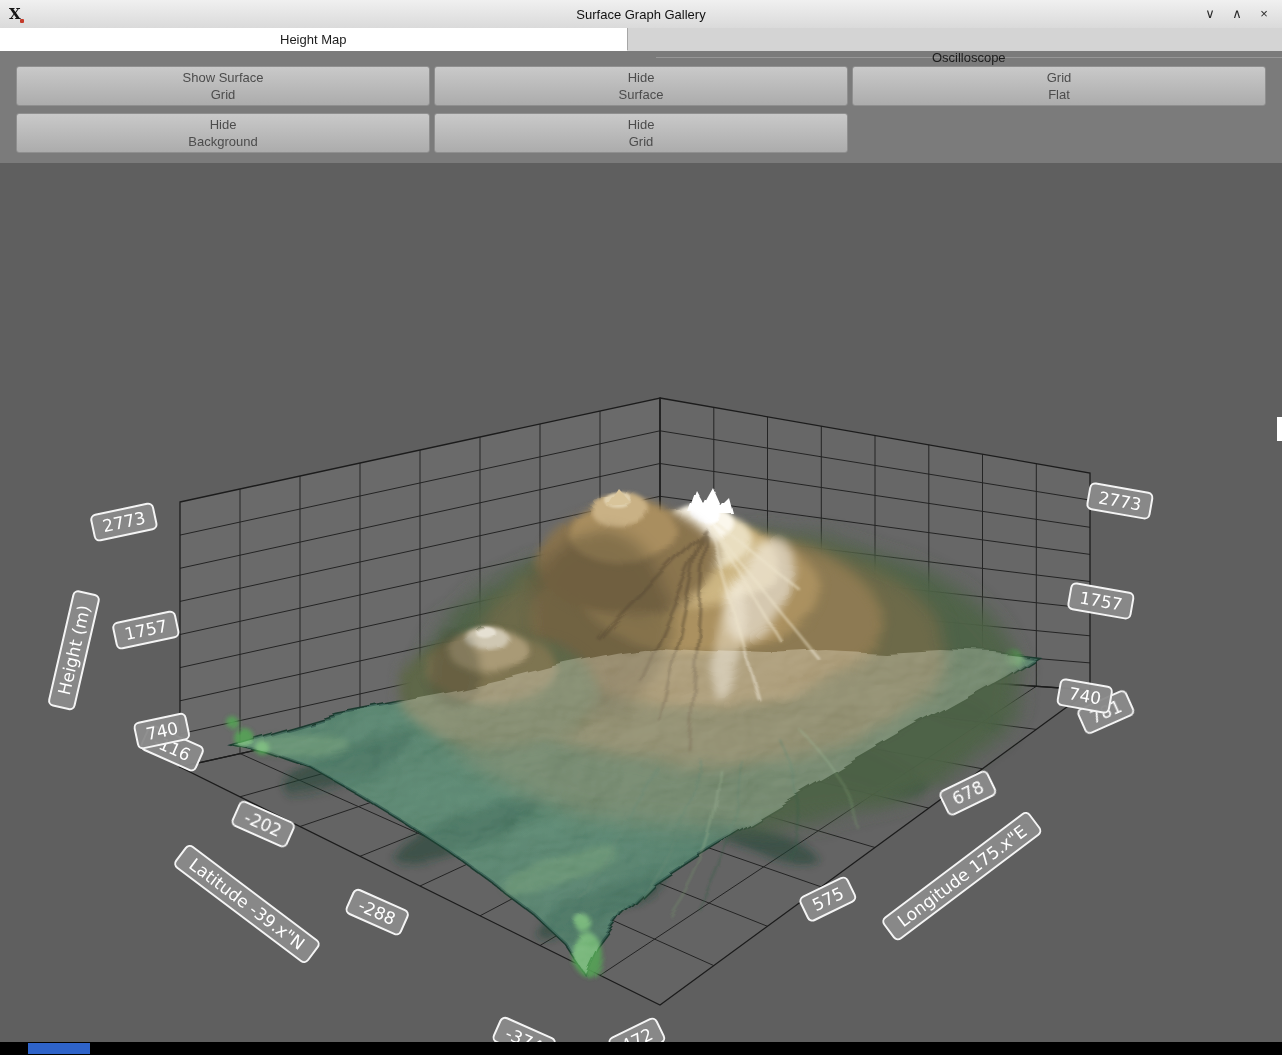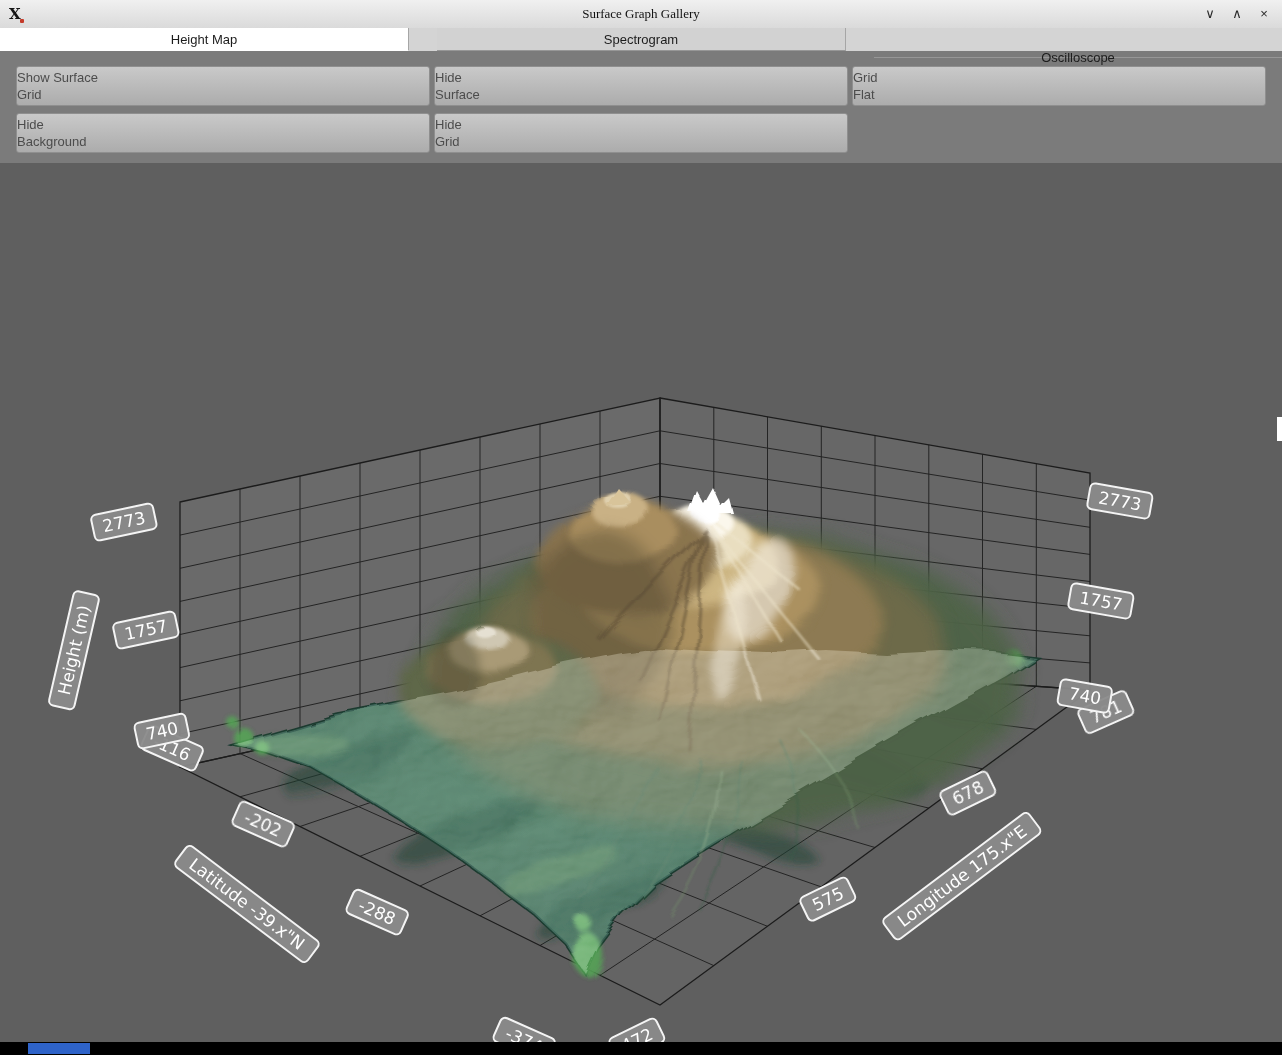--- a/index.html
+++ b/index.html
@@ -18,21 +18,21 @@
   }
   .app-icon{
     margin-left:9px;font-family:"DejaVu Serif","Liberation Serif",serif;
     font-weight:bold;font-size:15px;color:#151515;position:relative;line-height:1;
   }
   .app-icon .icon-accent{
     position:absolute;right:-3px;bottom:-1px;width:4px;height:4px;background:#c43b2a;border-radius:1px;
   }
   .win-title{
     position:absolute;left:0;right:0;text-align:center;
-    font-size:13px;color:#111;pointer-events:none;font-family:Liberation Serif, serif;
+    font-size:13px;color:#111;pointer-events:none;
   }
   .win-controls{margin-left:auto;margin-right:10px;display:flex;gap:11px;position:relative;z-index:1;}
   .win-controls span{
     width:16px;text-align:center;font-size:13px;color:#2a2a2a;line-height:26px;cursor:default;
   }
   
   .tabbar{
     position:absolute;top:28px;left:0;right:0;height:23px;z-index:6;
     display:flex;background:#d4d4d4;gap:28px;
   }
@@ -44,21 +44,21 @@
   .tab:last-child{border-right:none;margin-top:29px;}
   .tab.active{background:#ffffff;border-bottom:1px solid #ffffff;}
   
   .controls-panel{
     position:absolute;top:51px;left:0;right:0;height:112px;background:#7b7b7b;z-index:3;
   }
   .controls-grid{
     margin:15px 16px 0 16px;display:grid;grid-template-columns:repeat(3,1fr);gap:7px 4px;
   }
   .ctl-btn{
-    height:40px;display:flex;flex-direction:column;align-items:flex-start;justify-content:center;
+    height:40px;display:flex;flex-direction:column;align-items:center;justify-content:center;
     background:linear-gradient(#c9c9c9,#acacac);
     border:1px solid #8f8f8f;border-radius:3px;
     color:#4c4c4c;font-size:13px;line-height:17px;cursor:default;
     font-family:"Liberation Sans","DejaVu Sans",sans-serif;padding:0;
   }
   
   .graph-view{position:absolute;inset:0;z-index:1;}
   .axis-label{
     position:absolute;z-index:5;
     transform:translate(-50%,-50%) rotate(var(--r,0deg));
@@ -238,21 +238,20 @@
   <span class="win-title">Surface Graph Gallery</span>
   <div class="win-controls">
     <span>∨</span>
     <span>∧</span>
     <span>×</span>
   </div>
 </div>
 
 <div class="tabbar">
   <div class="tab active">Height Map</div>
-  <div class="tab">Spectrogram</div>
   <div class="tab">Oscilloscope</div>
 </div>
 
 <div class="controls-panel">
   <div class="controls-grid">
     <button class="ctl-btn">
       <span>Show Surface</span>
       <span>Grid</span>
     </button>
     <button class="ctl-btn">

